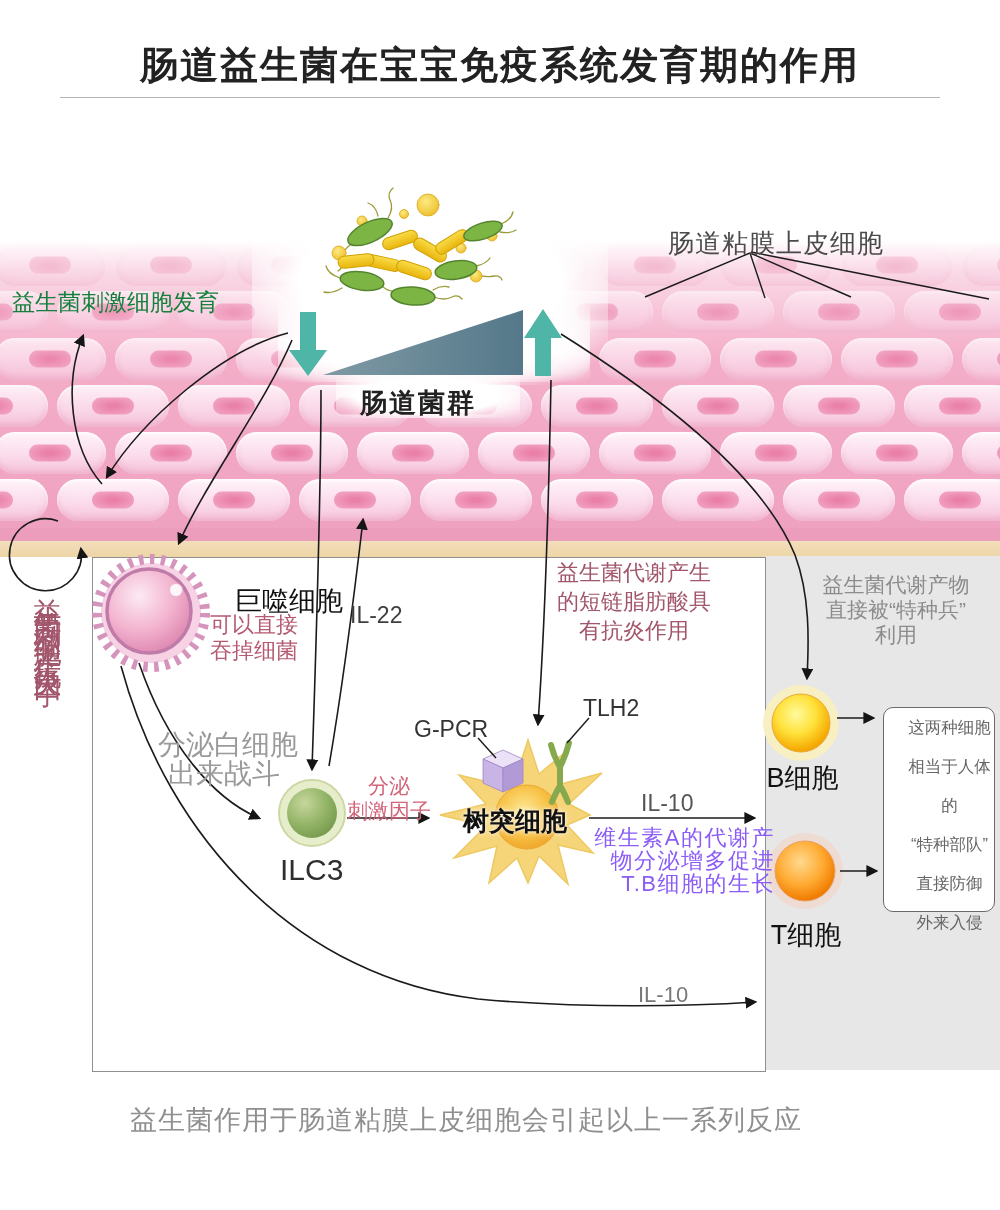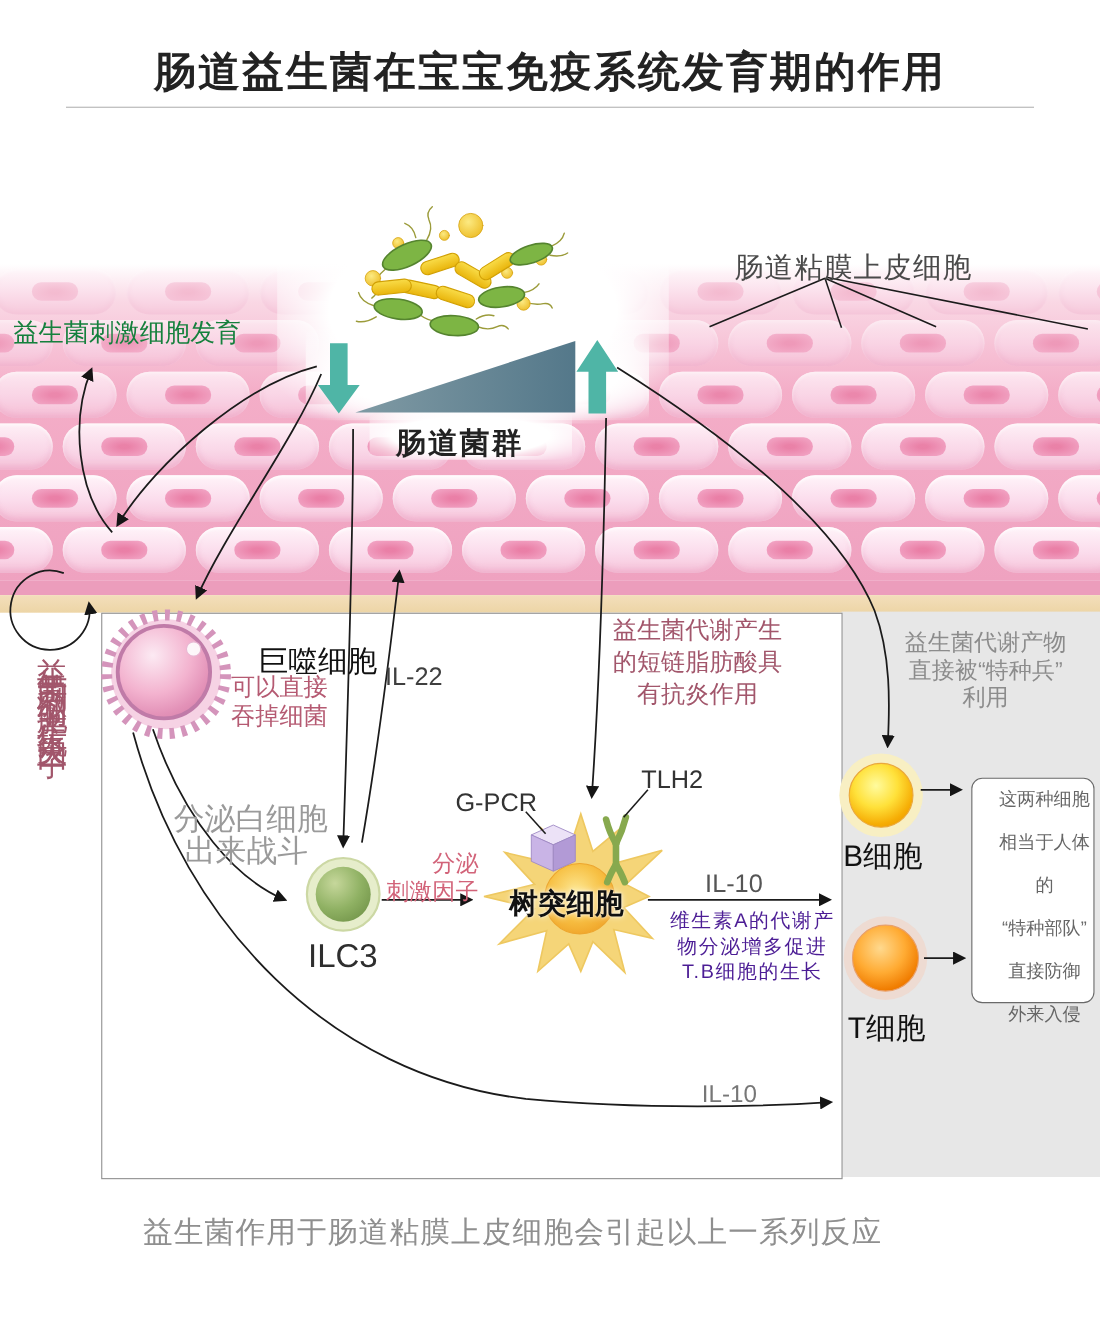--- a/index.html
+++ b/index.html
@@ -41,29 +41,29 @@
   .lbl-epithelium{left:668px;top:226px;font-size:26px;color:#4a4a4a;letter-spacing:1px;}
   .lbl-stimulate{left:12px;top:287px;font-size:23px;color:#15803d;}
   .lbl-flora{left:360px;top:385px;font-size:27px;color:#222;font-weight:600;letter-spacing:2px;}
   .lbl-vertical{left:28px;top:576px;height:470px;writing-mode:vertical-rl;text-orientation:upright;
         font-size:28px;color:#a2566b;letter-spacing:7px;}
   .lbl-macro{left:205px;top:583px;font-size:27px;color:#111;margin-left:30px;}
   .lbl-macro-note{left:210px;top:612px;font-size:22px;color:#b55a72;line-height:26px;}
   .lbl-il22{left:350px;top:602px;font-size:23px;color:#3f3f3f;}
   .lbl-wbc{left:158px;top:730px;width:132px;text-align:center;font-size:28px;color:#9a9a9a;line-height:29px;}
   .lbl-ilc3{left:280px;top:853px;font-size:30px;color:#2e2e2e;}
-  .lbl-secrete{left:343px;top:773px;width:92px;text-align:right;font-size:21px;color:#d26379;line-height:25px;}
+  .lbl-secrete{left:343px;top:773px;width:92px;text-align:center;font-size:21px;color:#d26379;line-height:25px;}
   .lbl-gpcr{left:414px;top:716px;font-size:23px;color:#333;}
   .lbl-tlh2{left:583px;top:695px;font-size:23px;color:#333;}
   .lbl-dendritic{left:463px;top:804px;font-size:26px;color:#111;
         text-shadow:0 0 6px rgba(255,255,255,.9),0 0 2px rgba(255,255,255,.9);font-weight:bold;}
   .lbl-scfa{left:548px;top:558px;width:172px;text-align:center;font-size:22px;color:#a2566b;line-height:29px;}
   .lbl-metab{left:793px;top:572px;width:206px;text-align:center;font-size:21px;color:#8c8c8c;line-height:25px;}
   .lbl-il10t{left:641px;top:790px;font-size:23px;color:#555;}
-  .lbl-vitamin{left:593px;top:826px;width:182px;text-align:center;font-size:18px;color:#4c1d95;
+  .lbl-vitamin{left:593px;top:826px;width:182px;text-align:right;font-size:22px;color:#8b5cf6;
         line-height:23px;letter-spacing:1.5px;}
   .lbl-b{left:760px;top:760px;width:85px;text-align:center;font-size:27px;color:#111;}
   .lbl-t{left:760px;top:917px;width:92px;text-align:center;font-size:27px;color:#111;}
   .info-box{left:883px;top:707px;width:110px;height:203px;background:#fff;border:1.5px solid #6a6a6a;
         border-radius:10px;z-index:4;}
   .info-box .line{width:100%;text-align:center;font-size:16.5px;color:#666;line-height:39px;}
   .info-box .pad{margin-left:21px;}
   .lbl-il10b{left:638px;top:982px;font-size:22px;color:#777;}
   .lbl-caption{left:130px;top:1102px;width:670px;text-align:center;font-size:27px;color:#8f8f8f;letter-spacing:1px;}
 </style>

